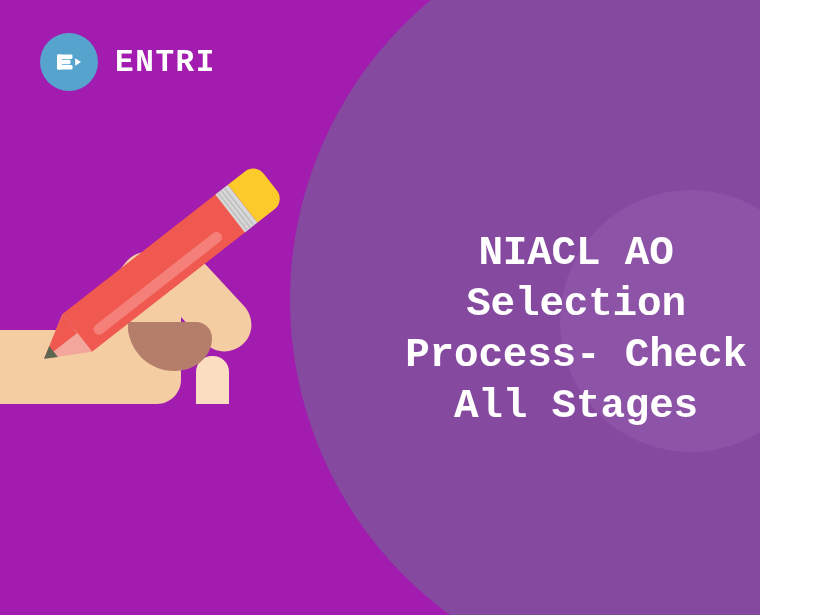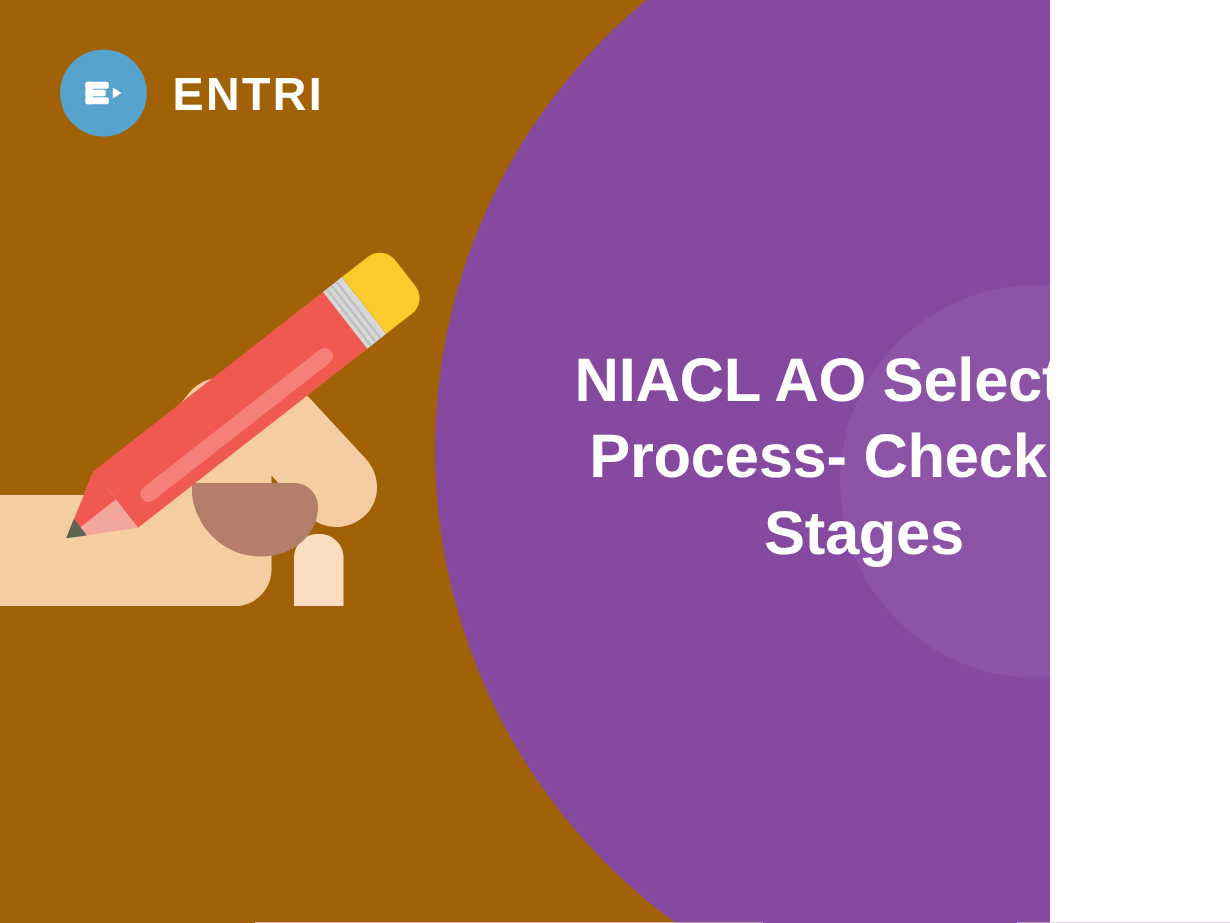--- a/index.html
+++ b/index.html
@@ -2,25 +2,25 @@
 <html><head>
 <meta charset="utf-8">
 <style>
   html, body {
     margin: 0;
     padding: 0;
     background: #ffffff;
   }
   #poster {
     position: relative;
-    width: 700px;
+    width: 760px;
     height: 615px;
     overflow: hidden;
-    background: #a16207;
-    font-family: Liberation Sans, sans-serif;
+    background: #a21caf;
+    font-family: Liberation Mono, monospace;
   }
 
   
   .bg-circle-large {
     position: absolute;
     left: 290px;
     top: -90px;
     width: 780px;
     height: 780px;
     border-radius: 50%;

